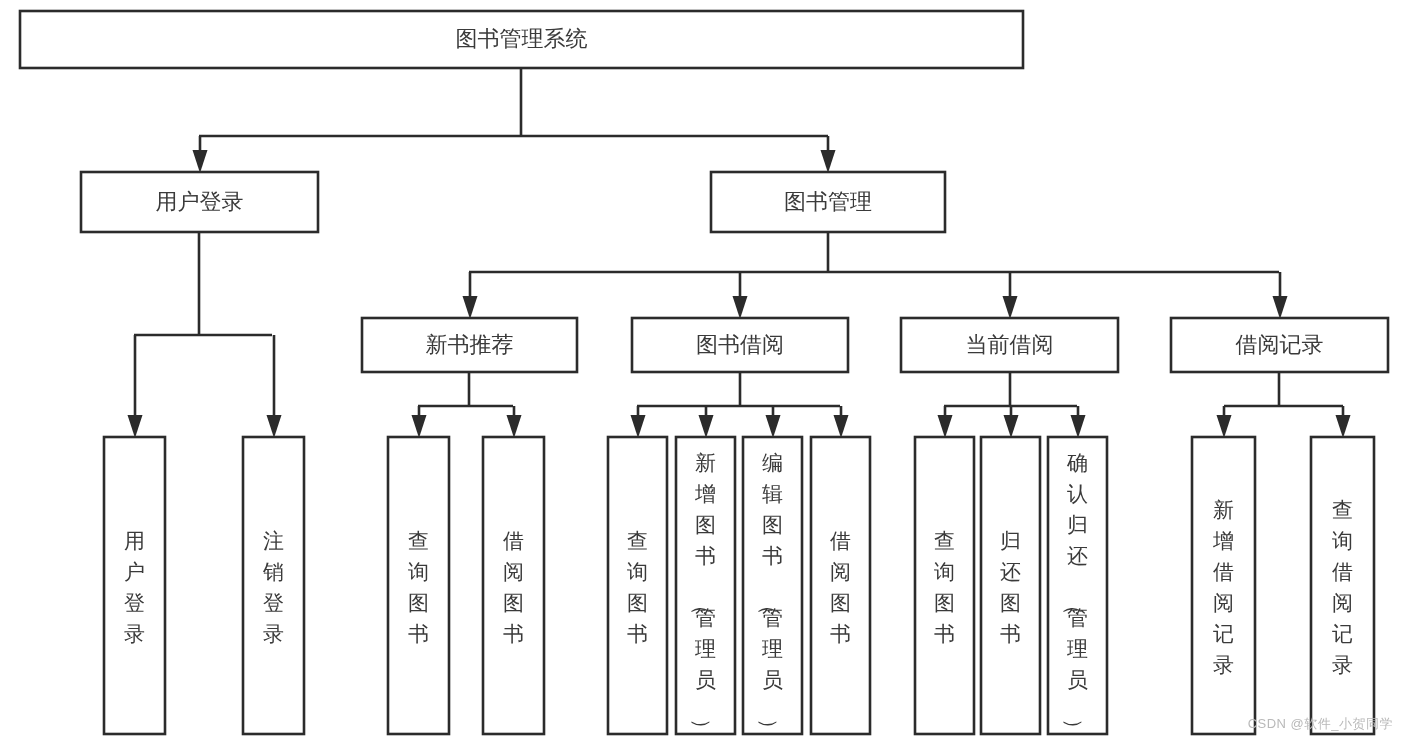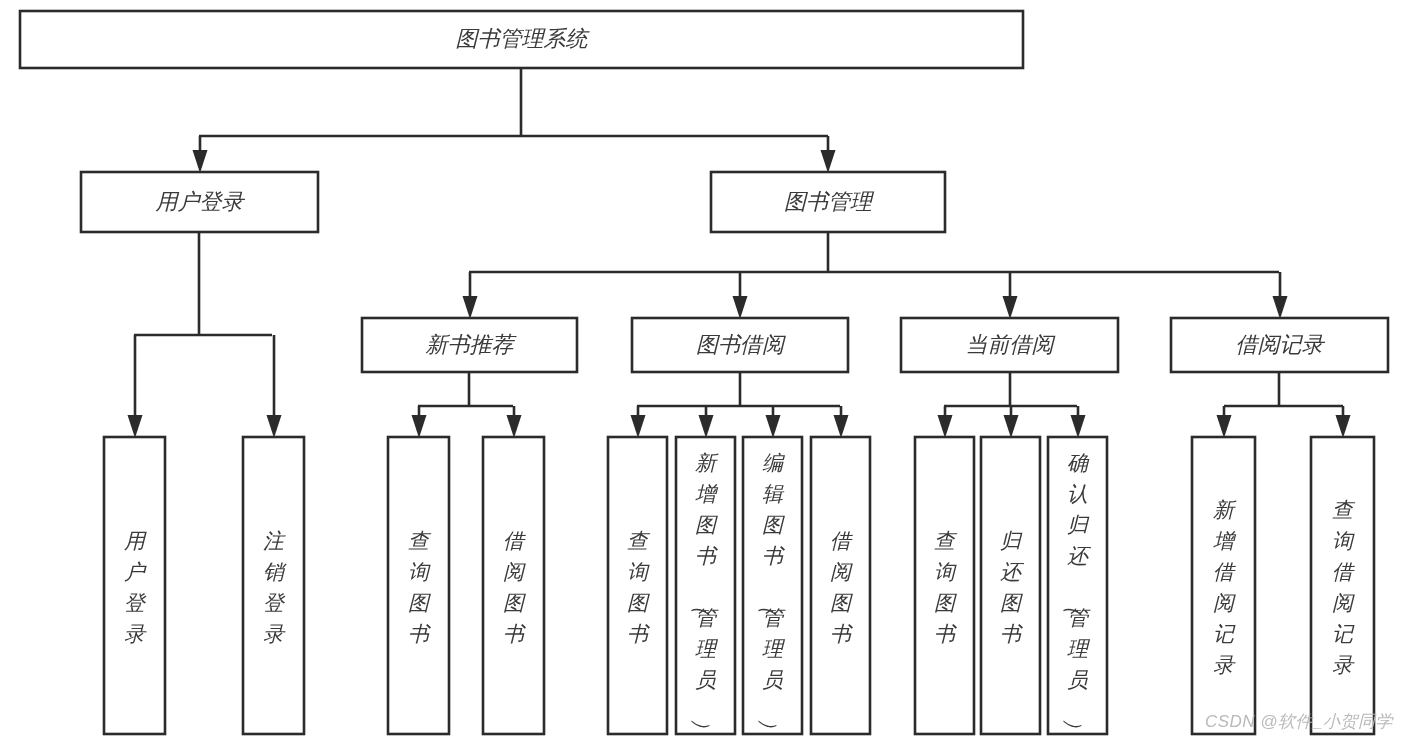--- a/index.html
+++ b/index.html
@@ -10,21 +10,20 @@
   }
   body {
     font-family: "Liberation Sans", "DejaVu Sans", sans-serif;
   }
   #diagram-root {
     position: relative;
     width: 1405px;
     height: 739px;
     background: #ffffff;
     overflow: hidden;
-    font-style: italic;
   }
   svg#tree-svg {
     position: absolute;
     left: 0;
     top: 0;
     width: 1405px;
     height: 747px;
     display: block;
   }
   .node-rect {
@@ -53,21 +52,21 @@
     font-family: "Liberation Sans", "DejaVu Sans", sans-serif;
     fill: #3a3a3a;
     font-size: 21px;
     text-anchor: middle;
   }
   .watermark {
     position: absolute;
     right: 12px;
     bottom: 6px;
     font-family: "Liberation Sans", "DejaVu Sans", sans-serif;
-    font-size: 17px;
+    font-size: 13px;
     color: #b9b9b9;
     letter-spacing: 0.5px;
     white-space: nowrap;
     user-select: none;
     margin-top: 20px;
   }
 </style>
 </head>
 <body>
 

